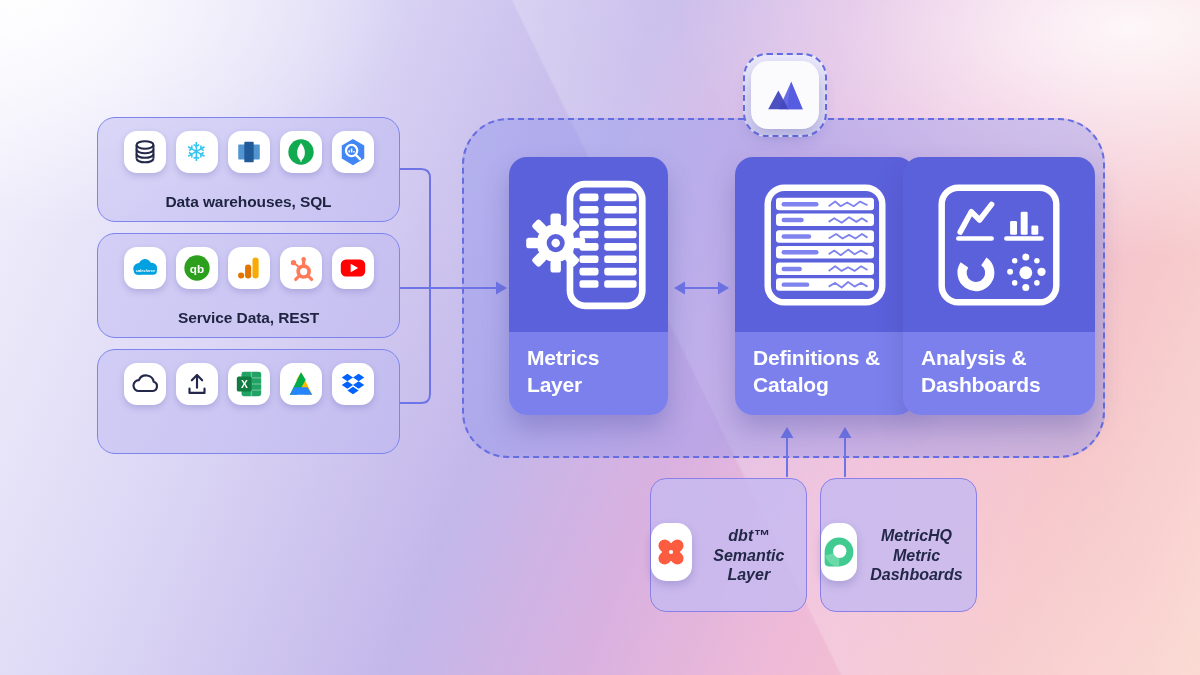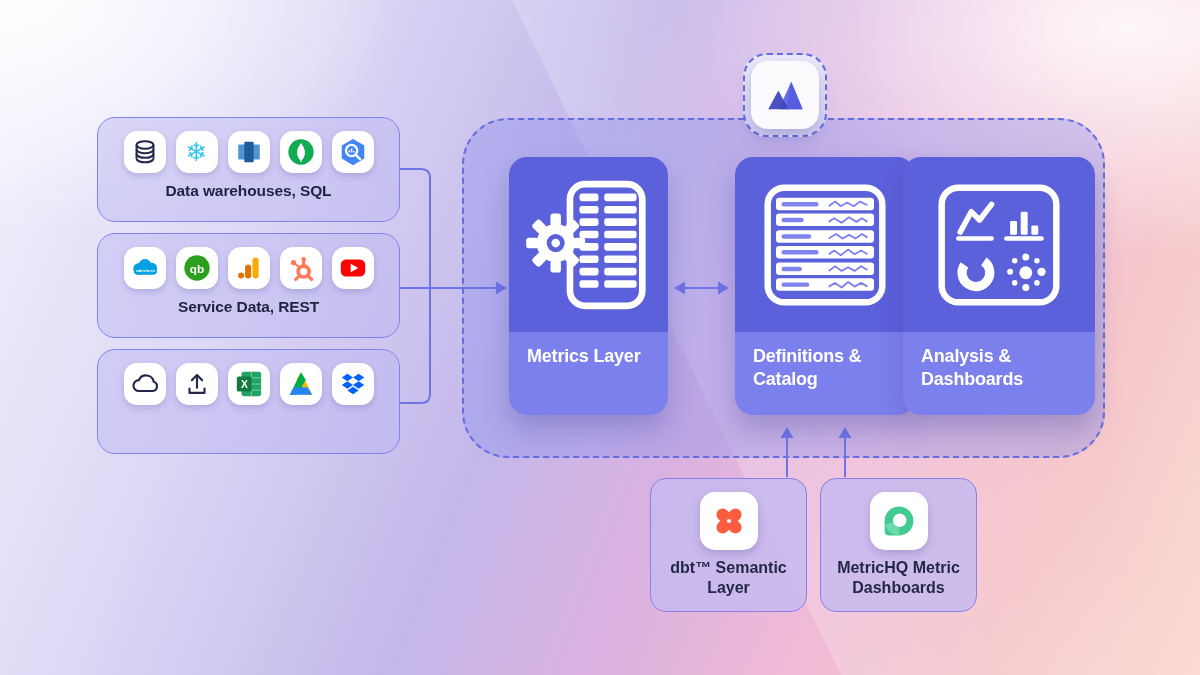--- a/index.html
+++ b/index.html
@@ -14,41 +14,41 @@
   .sheen{position:absolute;inset:0;pointer-events:none;
     background:linear-gradient(64deg, rgba(255,255,255,0) 54.9%, rgba(255,255,255,0.20) 55.1%, rgba(255,255,255,0.04) 78%);}
   
   .source-box{position:absolute;left:97px;width:303px;height:105px;border-radius:18px;
     background:rgba(186,181,241,0.45);border:1.5px solid #7e84ee;box-sizing:border-box;
     display:flex;flex-direction:column;align-items:center;padding-top:13px;}
   #src0{top:117px}#src1{top:233px}#src2{top:349px}
   .tile-row{display:flex;gap:10px;}
   .tile{width:42px;height:42px;border-radius:13px;background:#fff;
     box-shadow:0 3px 6px rgba(70,70,150,0.22);display:flex;align-items:center;justify-content:center;}
-  .source-label{margin-top:9px;font-size:15.5px;font-weight:700;color:#1e2340;letter-spacing:-0.1px;}
+  .source-label{margin-top:20px;font-size:15.5px;font-weight:700;color:#1e2340;letter-spacing:-0.1px;}
   
   .platform{position:absolute;left:462px;top:118px;width:643px;height:340px;border-radius:46px;
     background:rgba(142,147,238,0.40);border:2px dashed #666de0;box-sizing:border-box;}
   
   .logo-outer{position:absolute;left:743px;top:53px;width:84px;height:84px;border-radius:24px;
     border:2px dashed #666de0;box-sizing:border-box;background:linear-gradient(#ebe9fa,#d9d6f3);z-index:7;
     display:flex;align-items:center;justify-content:center;}
   .logo-inner{width:68px;height:68px;border-radius:17px;background:#fbfbfe;
     box-shadow:0 8px 16px rgba(70,70,160,0.30);display:flex;align-items:center;justify-content:center;}
   
   .card{position:absolute;top:157px;height:258px;border-radius:18px;overflow:hidden;z-index:6;
     box-shadow:0 14px 26px rgba(66,66,150,0.30);display:flex;flex-direction:column;}
   #card0{left:509px;width:159px}#card1{left:735px;width:180px}#card2{left:903px;width:192px}
   .card-icon{height:175px;background:#5b60db;display:flex;align-items:center;justify-content:center;}
-  .card-label{flex:1;background:#7c80ec;color:#fff;font-size:18px;font-weight:700;
+  .card-label{flex:1;background:#7c80ec;color:#fff;font-size:21px;font-weight:700;
     line-height:1.28;padding:13px 10px 0 18px;letter-spacing:-0.2px;}
   
   .integration{position:absolute;top:478px;width:157px;height:134px;border-radius:16px;
     background:rgba(199,186,240,0.85);border:1.5px solid #8a80e8;box-sizing:border-box;
-    display:flex;flex-direction:column;align-items:center;padding-top:13px;z-index:6;}
+    display:flex;align-items:center;padding-top:13px;z-index:6;font-style:italic;}
   #int0{left:650px}#int1{left:820px}
   .int-tile{width:58px;height:58px;border-radius:15px;background:#fff;
     box-shadow:0 4px 9px rgba(70,70,150,0.25);display:flex;align-items:center;justify-content:center;}
   .int-label{margin-top:8px;font-size:16px;font-weight:700;color:#232848;text-align:center;line-height:1.22;}
   
   .connectors{position:absolute;inset:0;z-index:5;pointer-events:none;}
 </style>
 </head>
 <body>
 

